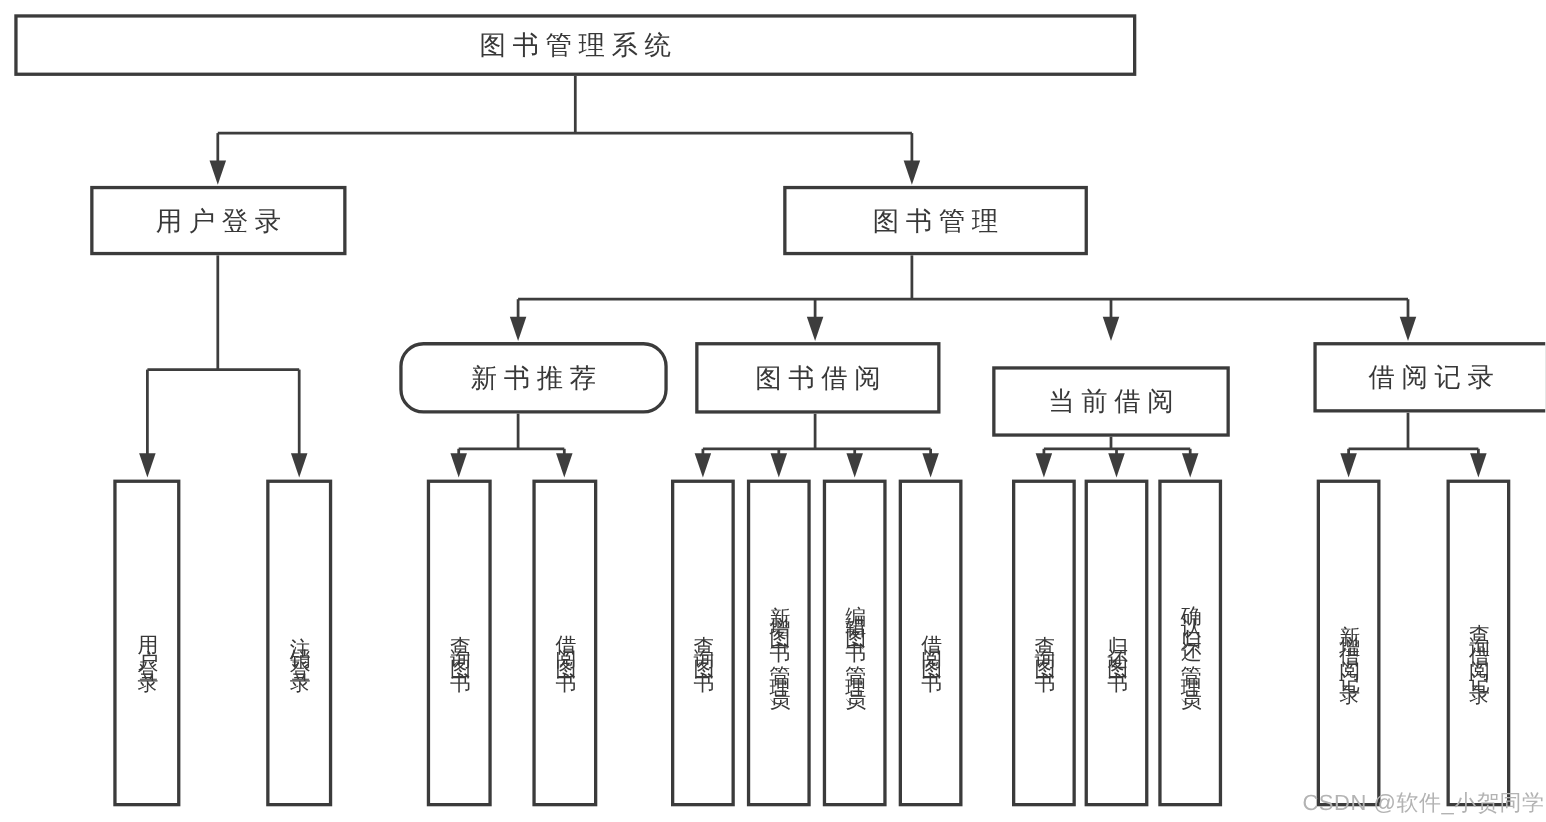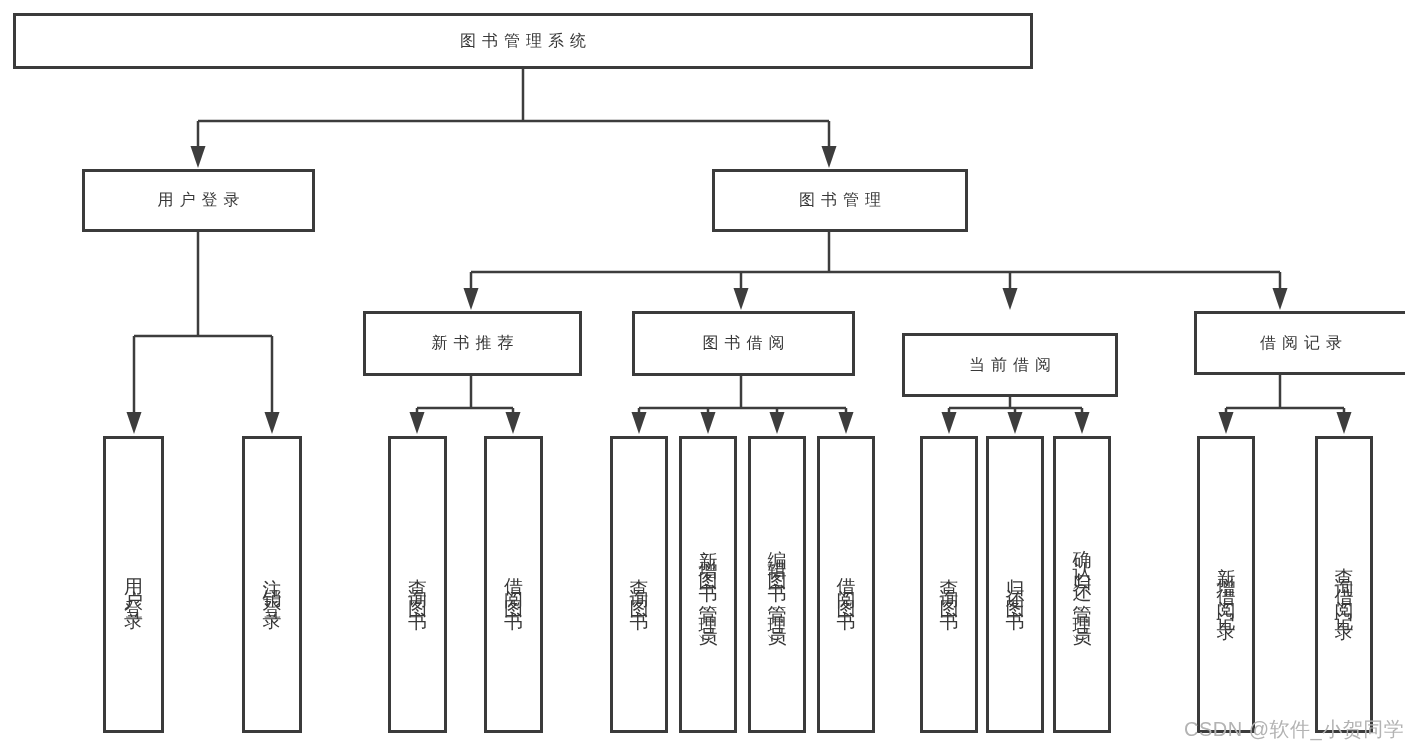--- a/index.html
+++ b/index.html
@@ -21,21 +21,21 @@
     position: absolute;
     box-sizing: border-box;
     border: 3px solid #3b3b3b;
     background: #ffffff;
     display: flex;
     align-items: center;
     justify-content: center;
     color: #383838;
   }
   .node.h span {
-    font-size: 16px;
+    font-size: 24px;
     letter-spacing: 6px;
     text-indent: 6px;
     white-space: nowrap;
   }
   .node.v span {
     writing-mode: vertical-rl;
     text-orientation: mixed;
     font-size: 19px;
     letter-spacing: 11px;
     white-space: nowrap;
@@ -120,25 +120,25 @@
     </g>
   </svg>
 
   <div class="node h" style="left:13px; top:13px; width:1020px; height:56px;">
     <span>图书管理系统</span>
   </div>
 
   <div class="node h" style="left:82px; top:169px; width:233px; height:63px;">
     <span>用户登录</span>
   </div>
-  <div class="node h" style="left:712px; top:169px; width:256px; height:63px;">
+  <div class="node h" style="left:712px; top:169px; width:277px; height:63px;">
     <span>图书管理</span>
   </div>
 
-  <div class="node h" style="left:363px; top:311px; width:219px; height:65px;">
+  <div class="node h" style="left:363px; top:311px; width:244px; height:65px;border-radius:22px;">
     <span>新书推荐</span>
   </div>
   <div class="node h" style="left:632px; top:311px; width:223px; height:65px;align-items:center;">
     <span>图书借阅</span>
   </div>
   <div class="node h" style="left:902px; top:311px; width:216px; height:64px;margin-top:22px;">
     <span>当前借阅</span>
   </div>
   <div class="node h" style="left:1173px; top:311px; width:214px; height:64px;margin-left:21px;">
     <span>借阅记录</span>

